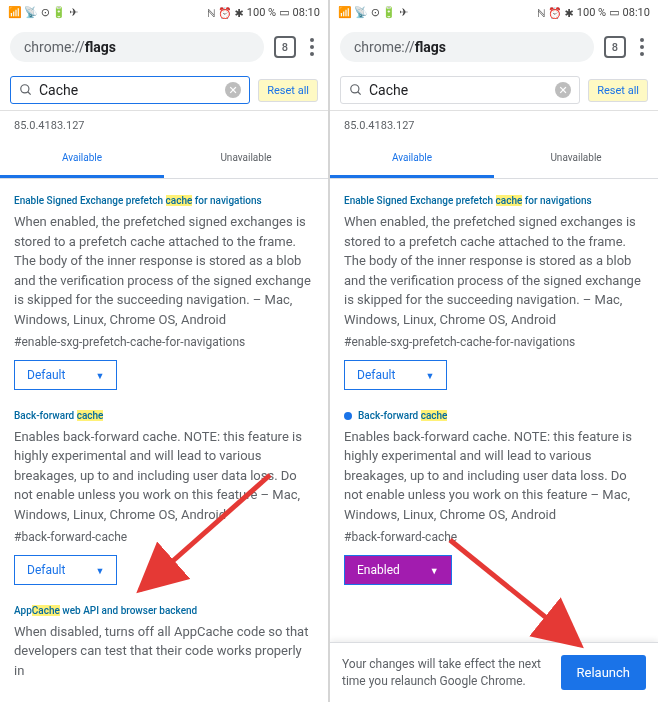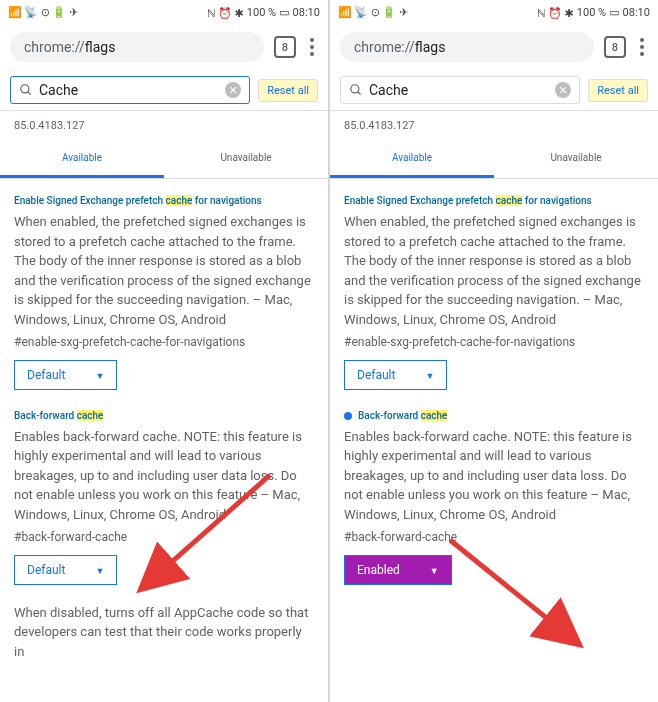--- a/index.html
+++ b/index.html
@@ -3,21 +3,21 @@
 <meta charset="utf-8">
 <style>
 *{margin:0;padding:0;box-sizing:border-box;font-family:Roboto,Arial,sans-serif}
 body{background:#d5d5d5;display:flex;gap:2px;width:658px;height:702px}
 .phone{flex:1;background:#fff;display:flex;flex-direction:column;overflow:hidden;position:relative}
 .statusbar{height:24px;display:flex;align-items:center;justify-content:space-between;padding:0 8px;font-size:11px;color:#444}
 .sb-left,.sb-right{display:flex;align-items:center;gap:3px}
 .sb-right span{font-size:11px}
 .urlbar{display:flex;align-items:center;padding:8px 10px;gap:10px}
 .url-pill{flex:1;background:#f1f3f4;border-radius:18px;padding:7px 14px;font-size:14px;color:#5f6368}
-.url-pill b{color:#202124;font-weight:400}
+.url-pill b{color:#202124;font-weight:700}
 .tabcount{width:22px;height:22px;border:2px solid #5f6368;border-radius:4px;display:flex;align-items:center;justify-content:center;font-size:11px;color:#5f6368;font-weight:500}
 .menu-dots{display:flex;flex-direction:column;gap:3px;padding:0 4px}
 .menu-dots i{width:4px;height:4px;background:#5f6368;border-radius:50%;display:block}
 .searchrow{display:flex;align-items:center;padding:6px 10px;gap:8px;border-bottom:1px solid #e0e0e0}
 .searchbox{flex:1;display:flex;align-items:center;border:1px solid #1a73e8;border-radius:3px;padding:5px 8px;gap:6px}
 .searchbox.blur{border-color:#dadce0}
 .search-icon{width:14px;height:14px}
 .searchbox input{flex:1;border:none;outline:none;font-size:14px;color:#202124;background:transparent}
 .clear-x{width:16px;height:16px;background:#bdbdbd;border-radius:50%;display:flex;align-items:center;justify-content:center;color:#fff;font-size:11px;line-height:1}
 .reset{font-size:11px;color:#1a73e8;border:1px solid #dadce0;border-radius:3px;padding:4px 8px;background:#fef9c3}
@@ -86,20 +86,21 @@
     <div class="flag">
       <div class="flag-title"><span>Back-forward </span><span class="hl">cache</span></div>
       <div>Enables back-forward cache. NOTE: this feature is highly experimental and will lead to various breakages, up to and including user data loss. Do not enable unless you work on this feature – Mac, Windows, Linux, Chrome OS, Android</div>
       <a class="flag-link">#back-forward-cache</a><br>
       <div class="dropdown">
           <span>Default</span>
           <span class="arrow">▼</span>
         </div>
     </div>
     <div class="flag">
+      <div class="flag-title"><span>App</span><span class="hl">Cache</span><span> web API and browser backend</span></div>
       <div>When disabled, turns off all AppCache code so that developers can test that their code works properly in</div>
     </div>
   </div>
   <div class="red-arrow" style="left:120px;top:475px">
     <svg width="160" height="130">
         <defs>
           <marker id="ah1" markerWidth="12" markerHeight="12" refX="9" refY="5" orient="auto">
             <path d="M0,0 L10,5 L0,10 z" fill="#e53935"></path>
           </marker>
         </defs>
@@ -151,20 +152,24 @@
     <div class="flag">
       <div class="flag-title"><span class="dot"></span><span>Back-forward </span><span class="hl">cache</span></div>
       <div>Enables back-forward cache. NOTE: this feature is highly experimental and will lead to various breakages, up to and including user data loss. Do not enable unless you work on this feature – Mac, Windows, Linux, Chrome OS, Android</div>
       <a class="flag-link">#back-forward-cache</a><br>
       <div class="dropdown enabled">
           <span>Enabled</span>
           <span class="arrow">▼</span>
         </div>
     </div>
   </div>
+  <div class="relaunchbar">
+    <div class="relaunch-text">Your changes will take effect the next time you relaunch Google Chrome.</div>
+    <button class="relaunch-btn">Relaunch</button>
+  </div>
   <div class="red-arrow" style="left:120px;top:540px">
     <svg width="160" height="120">
         <defs>
           <marker id="ah2" markerWidth="12" markerHeight="12" refX="9" refY="5" orient="auto">
             <path d="M0,0 L10,5 L0,10 z" fill="#e53935"></path>
           </marker>
         </defs>
         <line x1="0" y1="0" x2="130" y2="105" stroke="#e53935" stroke-width="5" marker-end="url(#ah2)"></line>
       </svg>
   </div>

